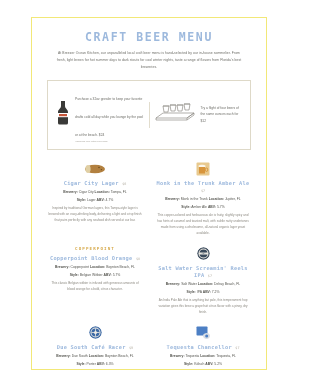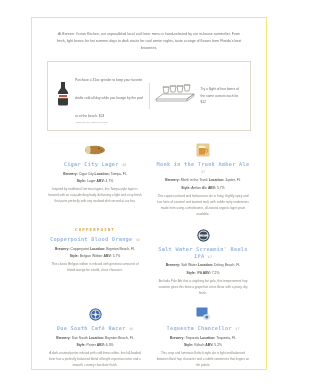--- a/index.html
+++ b/index.html
@@ -154,20 +154,21 @@
   }
 </style>
 </head>
 <body>
 
 <div class="page">
   <div class="frame"></div>
 
   <div class="content">
 
+    <h1 class="menu-title">CRAFT BEER MENU</h1>
 
     <p class="intro">At Breezer Ocean Kitchen, our unparalleled local craft beer menu is hand-selected by our in-house sommelier. From fresh, light brews for hot summer days to dark stouts for cool winter nights, taste a range of flavors from Florida's best breweries.</p>
 
     <div class="infobox">
       <div class="info-cell">
         <span class="growler-svg">
           <svg width="14" height="26" viewBox="0 0 14 26">
             <rect x="5" y="1" width="4" height="5" fill="#3a3a38"></rect>
             <path d="M5 6 C5 8.5, 2 9.5, 2 12 L2 23 A1.6 1.6 0 0 0 3.6 24.6 L10.4 24.6 A1.6 1.6 0 0 0 12 23 L12 12 C12 9.5, 9 8.5, 9 6 Z" fill="#3a3a38"></path>
             <rect x="2" y="13" width="10" height="4.2" fill="#ffffff"></rect>

